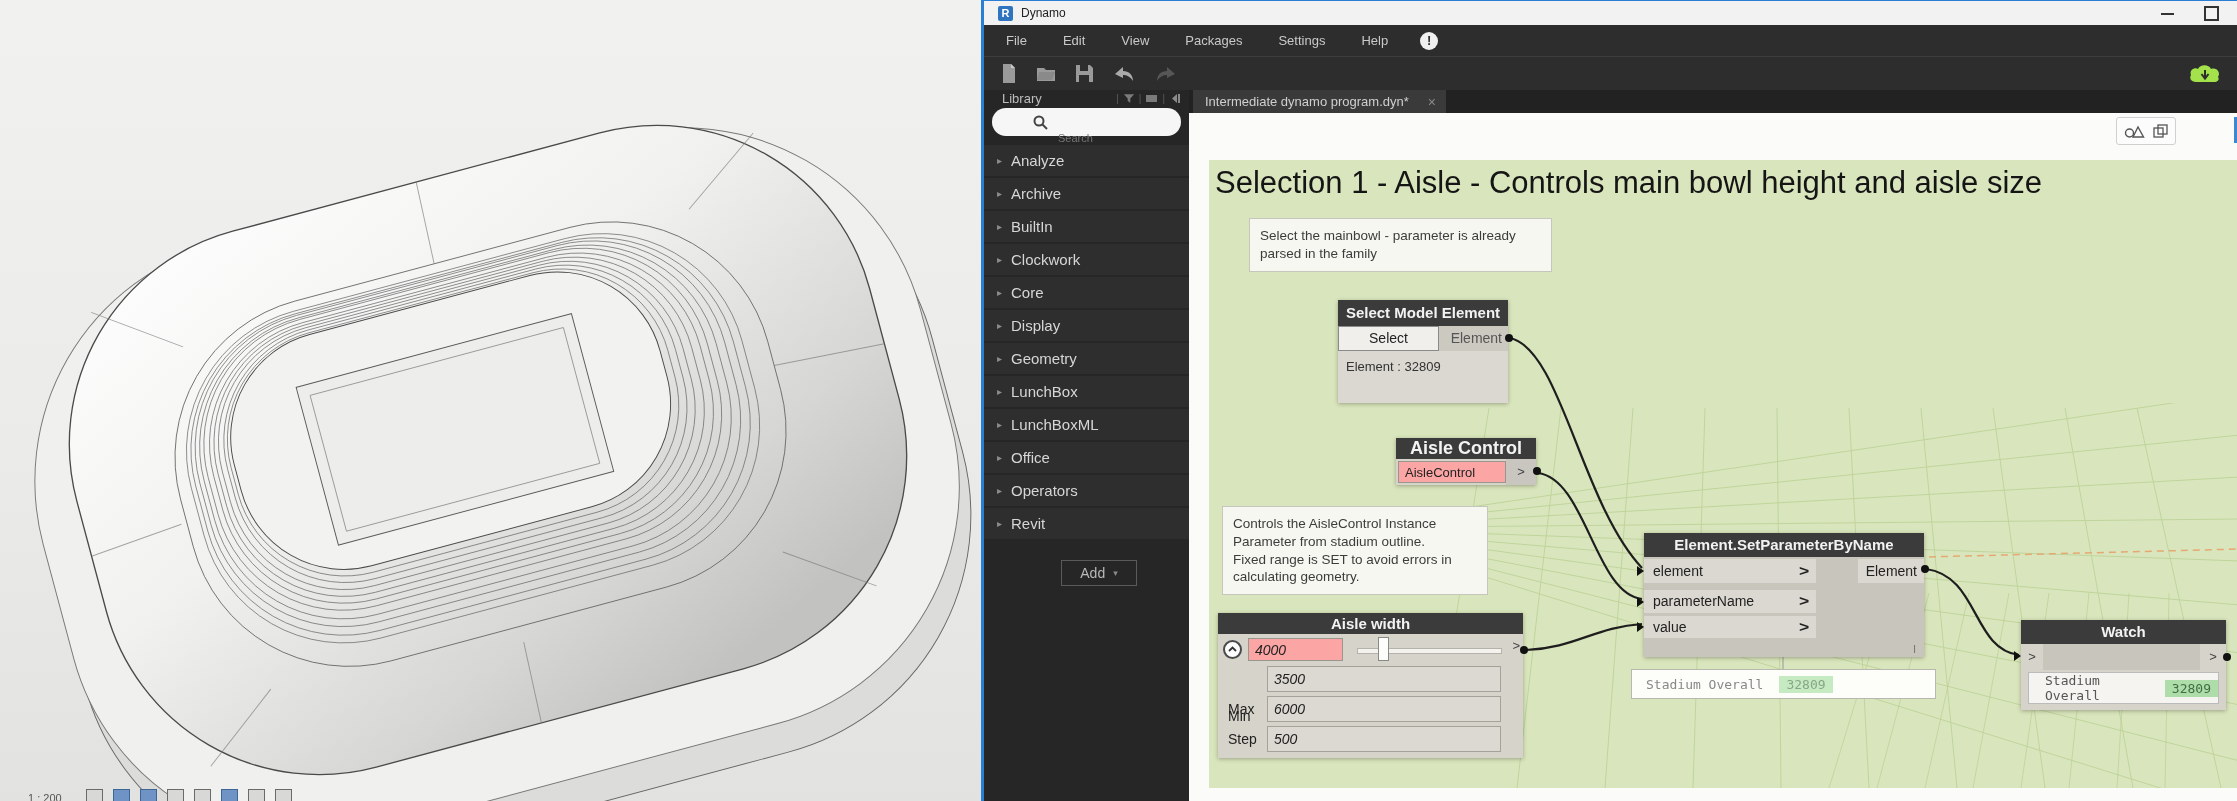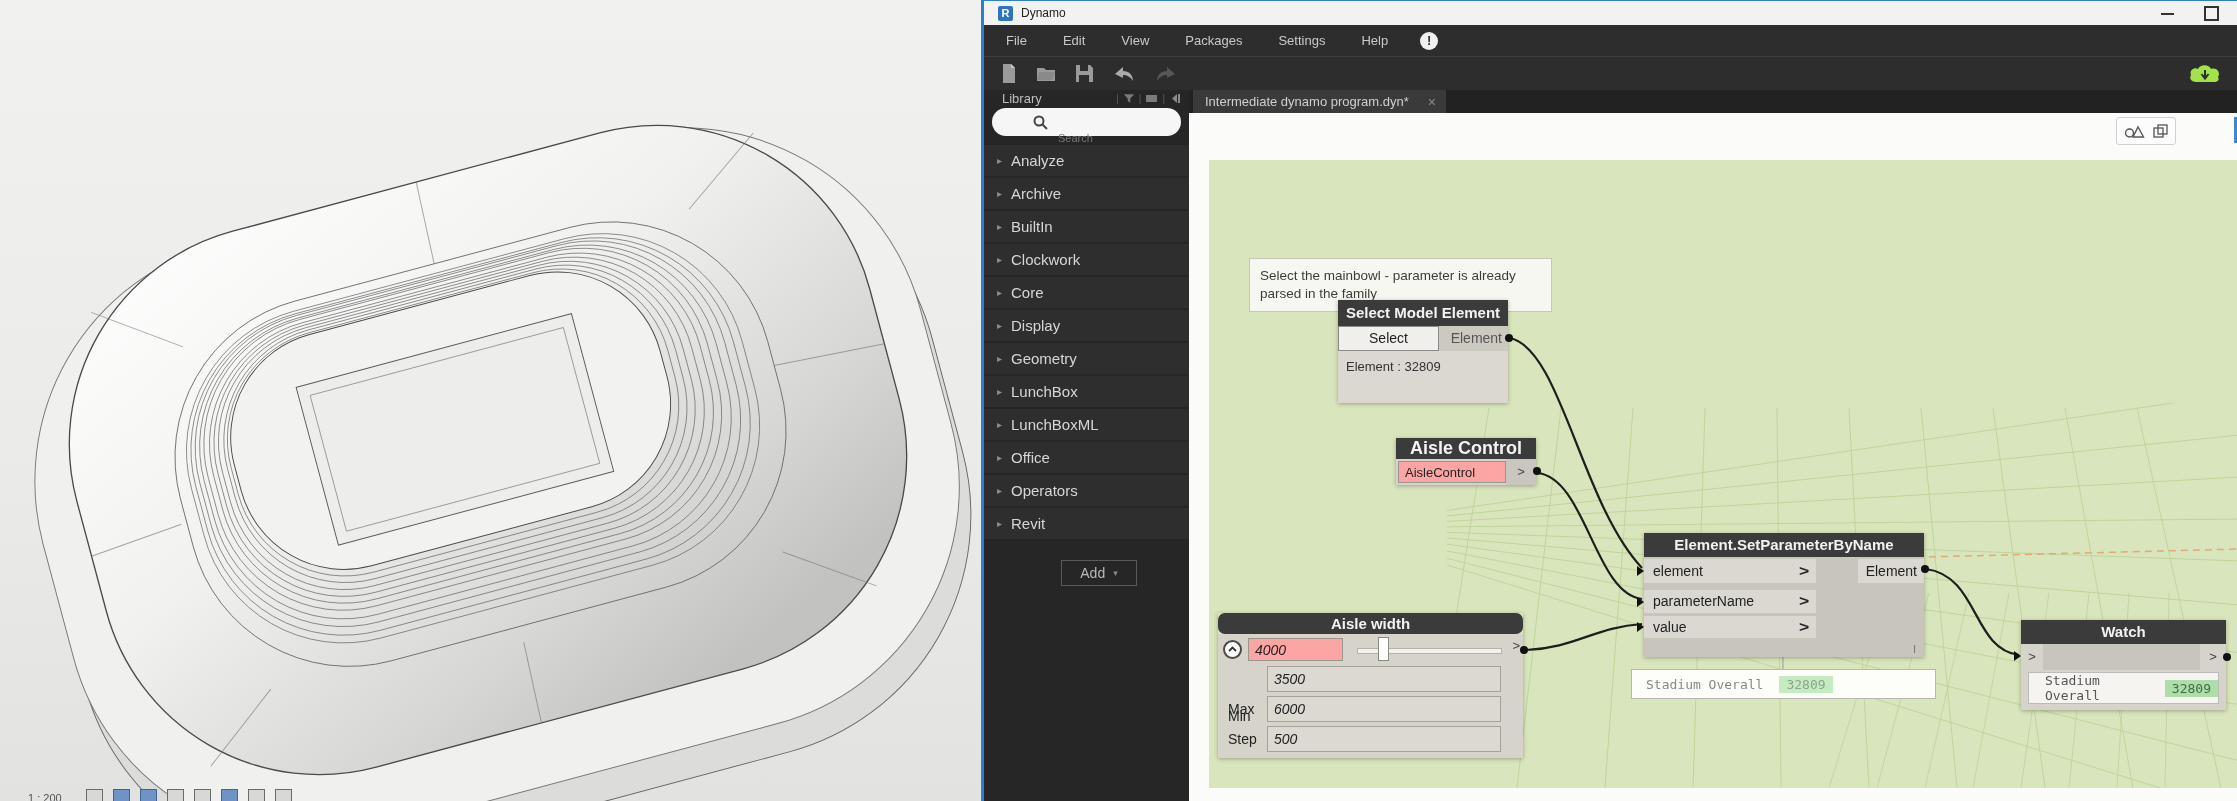--- a/index.html
+++ b/index.html
@@ -50,21 +50,21 @@
   .add-caret{font-size:9px;color:#8a8a8a;}
   
   .tabbar{position:absolute;left:205px;top:90px;right:0;height:23px;background:#222;}
   .tab{position:absolute;left:4px;top:0;width:253px;height:23px;background:#3a3a3a;display:flex;align-items:center;}
   .tab-label{color:#cfcfcf;font-size:13px;margin-left:12px;flex:1;}
   .tab-close{color:#8a8a8a;font-size:14px;margin-right:10px;}
   .canvas{position:absolute;left:205px;top:113px;width:1051px;height:688px;background:#fbfbfa;overflow:hidden;}
   .group{position:absolute;left:20px;top:47px;width:1031px;height:628px;background:#d9e5bc;}
   .group-title{position:absolute;left:26px;top:52px;font-size:31px;color:#151515;z-index:3;}
   .note{position:absolute;background:#f7f7f2;border:1px solid #c6c6bc;color:#3c3c3c;
-        font-size:13.5px;line-height:1.32;padding:8px 10px;box-sizing:border-box;z-index:3;white-space:pre-line;margin-top:40px;}
+        font-size:13.5px;line-height:1.32;padding:8px 10px;box-sizing:border-box;z-index:3;white-space:pre-line;}
   .gridsvg,.wiresvg{position:absolute;left:0;top:0;z-index:2;}
   .wiresvg{z-index:4;}
   
   .node{position:absolute;z-index:5;box-shadow:0 1px 4px rgba(40,40,30,.35);}
   .nhead{background:#3b3b3b;color:#f2f2f2;font-weight:bold;text-align:center;font-size:15px;}
   .ndot{position:absolute;width:8px;height:8px;border-radius:50%;background:#111;z-index:6;}
   .intri{position:absolute;width:0;height:0;border-top:5px solid transparent;border-bottom:5px solid transparent;
          border-left:7px solid #111;z-index:6;}
   .chev{font-weight:bold;color:#222;transform:scaleX(1.25);display:inline-block;}
   .fld{background:#fca5a5;border:1px solid #979790;font-style:italic;font-size:14px;color:#222;
@@ -307,22 +307,25 @@
               <line x1="820" y1="480" x2="784" y2="675"></line>
             <line x1="860" y1="480" x2="832" y2="675"></line>
               <line x1="900" y1="480" x2="880" y2="675"></line>
             <line x1="940" y1="480" x2="928" y2="675"></line>
               <line x1="980" y1="480" x2="976" y2="675"></line>
           </g>
           <line x1="500" y1="450" x2="1051" y2="436" stroke="#e89a62" stroke-width="1.5" stroke-dasharray="7 5"></line>
         </g>
       </svg>
 
+      <div class="group-title">Selection 1 - Aisle - Controls main bowl height and aisle size</div>
 
       <div class="note" style="left:60px;top:105px;width:303px;">Select the mainbowl - parameter is already parsed in the family</div>
+      <div class="note" style="left:33px;top:393px;width:266px;">Controls the AisleControl Instance Parameter from stadium outline.
+Fixed range is SET to avoid errors in calculating geometry.</div>
 
       <svg class="wiresvg" width="1051" height="688">
         <g fill="none" stroke="#1e1e1e" stroke-width="2.2">
           <path d="M321,225 C372,236 392,390 453,455"></path>
           <path d="M349,360 C397,366 406,481 453,486"></path>
           <path d="M337,537 C386,535 406,514 453,511"></path>
           <path d="M737,456 C790,463 783,536 830,542"></path>
         </g>
         <line x1="594" y1="543" x2="594" y2="557" stroke="#999" stroke-width="1"></line>
       </svg>
@@ -369,21 +372,21 @@
         <div class="intri" style="left:-7px;top:89px;"></div>
         <div class="ndot" style="right:-5px;top:32px;"></div>
       </div>
 
       <div style="position:absolute;left:442px;top:556px;width:305px;height:30px;background:#fdfdfa;border:1px solid #b8b8b0;box-sizing:border-box;z-index:4;display:flex;align-items:center;">
         <span class="mono" style="font-size:13px;color:#888;margin-left:14px;">Stadium Overall</span>
         <span class="mono vchip" style="font-size:13px;margin-left:16px;background:#c6ebc2;color:#86a786;">32809</span>
       </div>
 
       <div class="node" style="left:29px;top:500px;width:305px;">
-        <div class="nhead" style="height:21px;line-height:21px;border-radius:7px;">Aisle width</div>
+        <div class="nhead" style="height:21px;line-height:21px;">Aisle width</div>
         <div style="position:relative;height:124px;background:#d6d3cb;">
           <div style="position:absolute;left:5px;top:6px;width:19px;height:19px;border-radius:50%;background:#fdfdfd;border:2px solid #4a4a4a;box-sizing:border-box;">
             <svg width="15" height="15" viewBox="0 0 15 15">
                 <polyline points="4,9 7.5,5.5 11,9" fill="none" stroke="#333" stroke-width="1.8"></polyline>
               </svg>
           </div>
           <input class="fld" style="position: absolute; left: 30px; top: 4px; width: 95px; height: 23px;" value="4000">
           <div style="position:absolute;left:139px;top:14px;width:143px;height:4px;background:#f4f2ee;border:1px solid #b5b2aa;"></div>
           <div style="position:absolute;left:160px;top:3px;width:11px;height:24px;background:#fdfdfc;border:1px solid #8a8a84;box-sizing:border-box;"></div>
           <div style="position:absolute;right:3px;top:4px;font-size:13px;color:#444;">&gt;</div>

